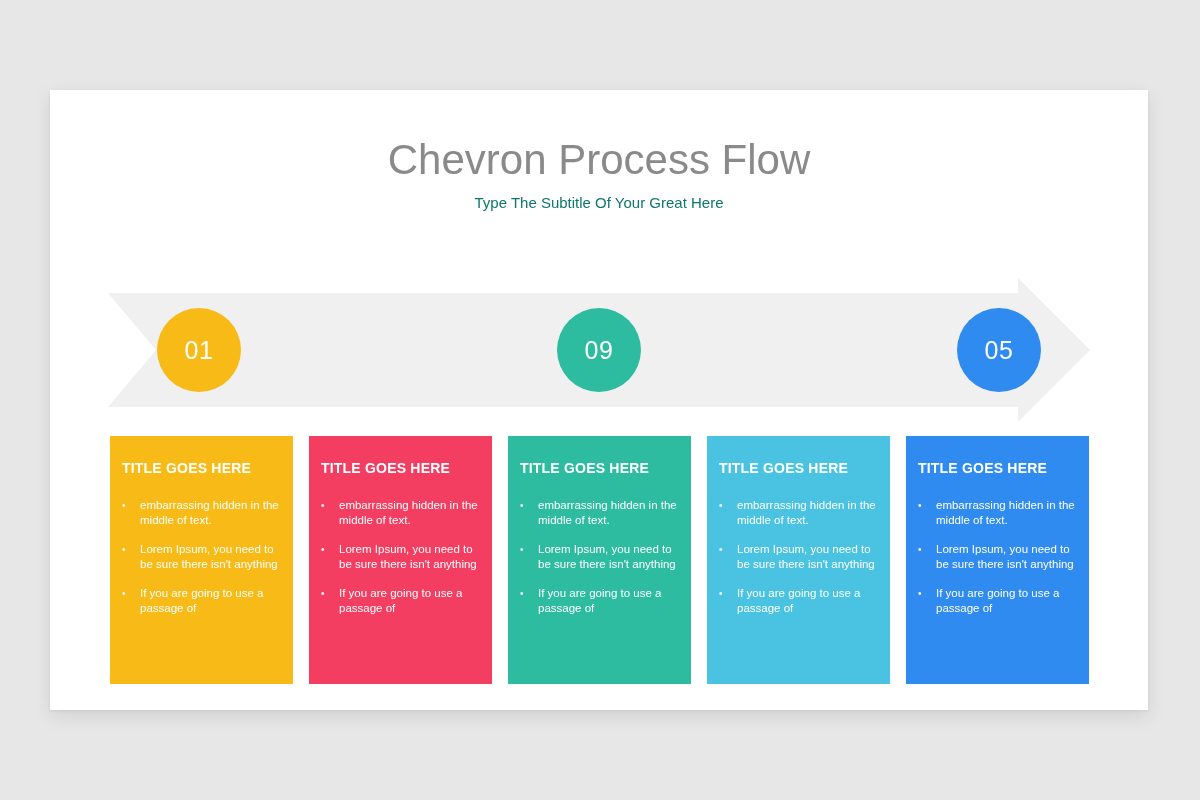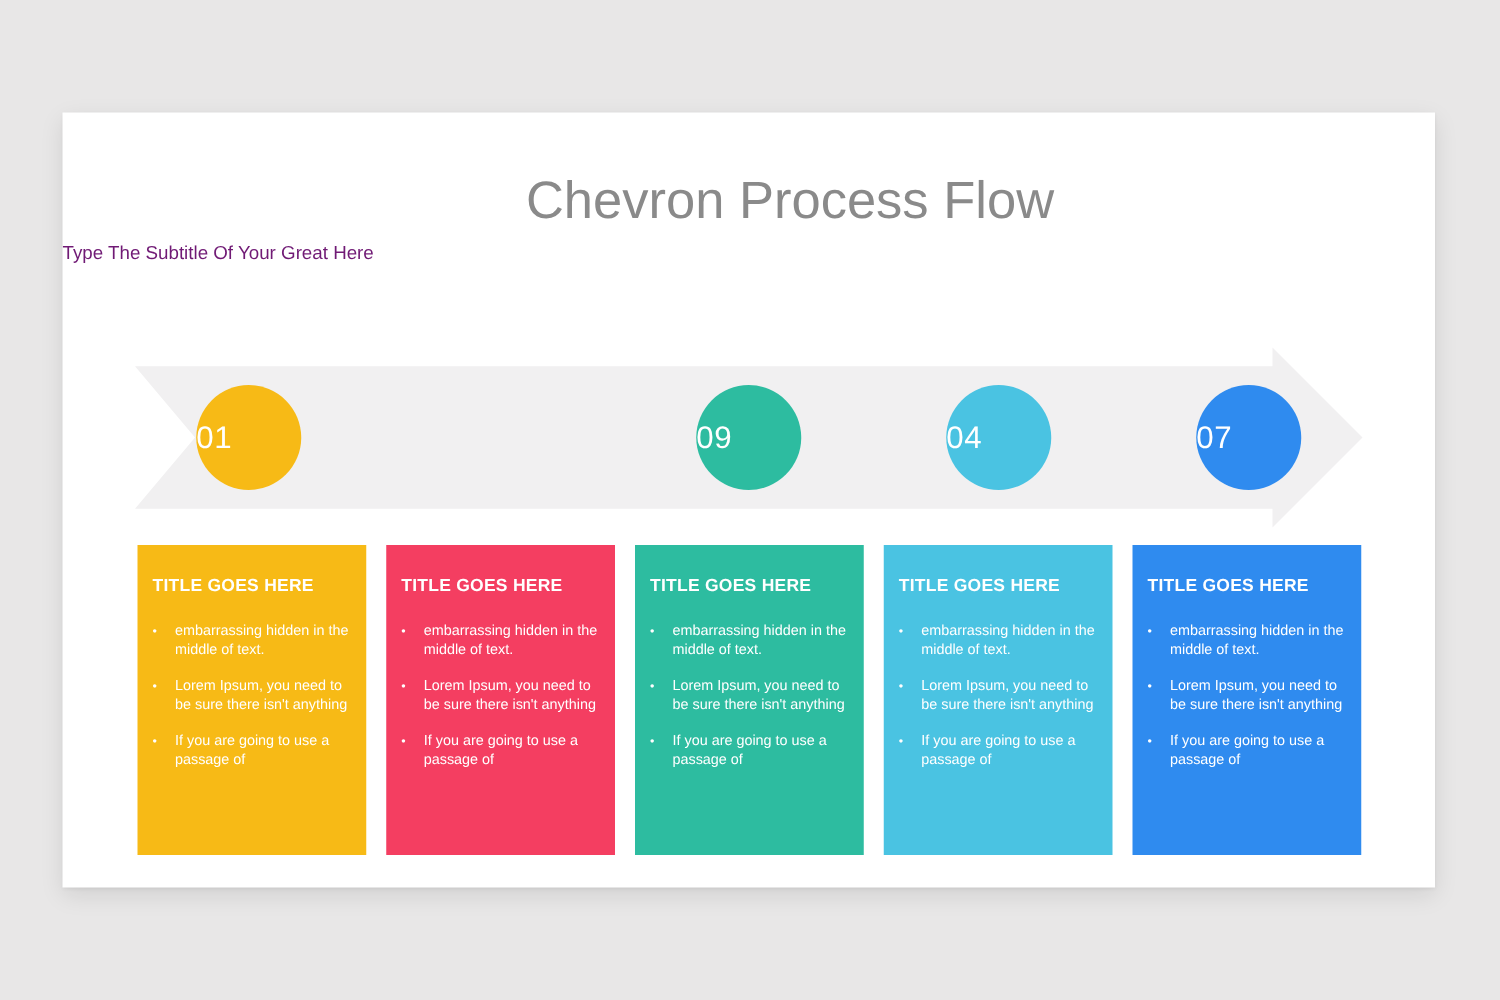--- a/index.html
+++ b/index.html
@@ -16,43 +16,42 @@
     box-shadow: 0 6px 18px rgba(0,0,0,0.10), 0 1px 3px rgba(0,0,0,0.06);
   }
   .main-title {
     position: absolute;
     top: 47px; left: 0; width: 100%;
     text-align: center;
     font-size: 42px;
     line-height: 46px;
     font-weight: 400;
     color: #8a8a8a;
-    margin-left: 33px;
   }
   .subtitle {
     position: absolute;
     top: 103px; left: 0; width: 100%;
-    text-align: left;
+    text-align: center;
     font-size: 15px;
     line-height: 20px;
-    color: #701a75;
+    color: #0f766e;
   }
   .band-svg {
     position: absolute;
     left: 0; top: 0;
     width: 1098px; height: 620px;
   }
   .step-circle {
     position: absolute;
     top: 218px;
     width: 84px; height: 84px;
     border-radius: 50%;
     display: flex;
     align-items: center;
-    justify-content: flex-start;
+    justify-content: center;
     color: #ffffff;
     font-size: 25px;
     letter-spacing: 0.5px;
   }
   .circle-1 { left: 107px; }
   .circle-2 { left: 307px; }
   .circle-3 { left: 507px; }
   .circle-4 { left: 707px; }
   .circle-5 { left: 907px; }
   .cards-row {
@@ -99,25 +98,22 @@
   <svg class="band-svg" viewBox="0 0 1098 620" aria-hidden="true">
     <polygon points="58,203 968,203 968,188 1040,260 968,332 968,317 58,317 106,260" fill="#f1f0f1"></polygon>
   </svg>
 
   <div class="step-circle circle-1" style="background-color: rgb(247, 186, 22);">
     <span>01</span>
   </div>
   <div class="step-circle circle-3" style="background-color: rgb(45, 188, 160);">
     <span>09</span>
   </div>
-  <div class="step-circle circle-4" style="background-color: rgb(74, 195, 226);">
-    <span>04</span>
-  </div>
   <div class="step-circle circle-5" style="background-color: rgb(47, 139, 239);">
-    <span>07</span>
+    <span>05</span>
   </div>
 
   <div class="cards-row">
 
     <div class="card" style="background-color: rgb(247, 186, 22);">
       <div class="card-title">TITLE GOES HERE</div>
       <div class="bullets">
         <div class="bullet">
           <span class="dot">•</span>
           <span class="bullet-text">embarrassing hidden in the middle of text.</span>

